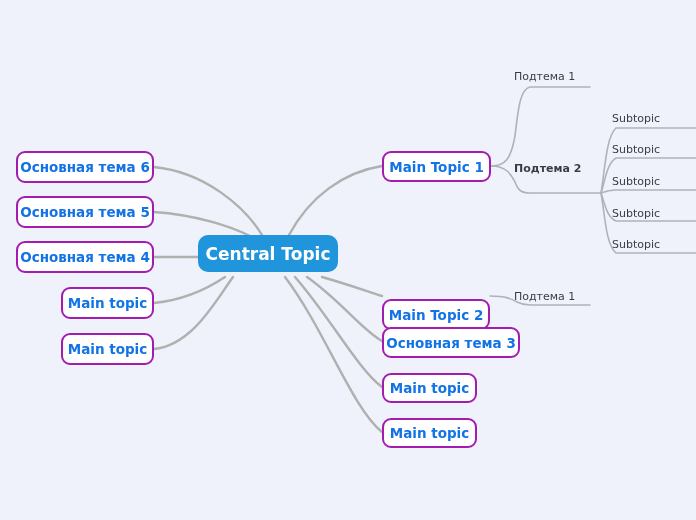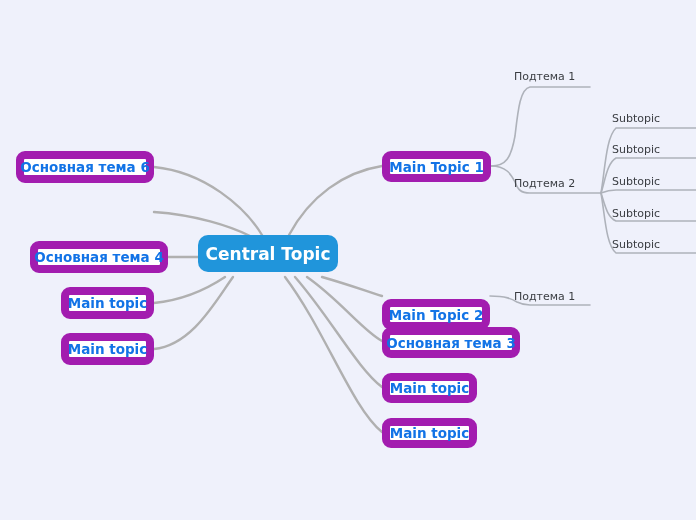--- a/index.html
+++ b/index.html
@@ -3,21 +3,21 @@
 <meta charset="utf-8">
 <style>
   html,body{margin:0;padding:0;}
   body{width:696px;height:520px;overflow:hidden;font-family:"DejaVu Sans","Liberation Sans",sans-serif;}
   .canvas{position:relative;width:696px;height:520px;background:#eff1fb;}
   .wires{position:absolute;left:0;top:0;width:696px;height:520px;}
   .topic{
     position:absolute;
     box-sizing:border-box;
     background:#ffffff;
-    border:8px solid #a21caf;
+    border:2px solid #a21caf;
     border-radius:9px;
     color:#1273e6;
     font-weight:bold;
     font-size:13.5px;
     display:flex;align-items:center;justify-content:center;
     white-space:nowrap;
     cursor:default;
   }
   .central{
     position:absolute;
@@ -67,32 +67,33 @@
       <path d="M601,193 C606,191 610,190 616,190 L696,190"></path>
       <path d="M601,193 C605,205 607,217 616,221 L696,221"></path>
       <path d="M601,193 C605,216 606,245 616,253 L696,253"></path>
       <path d="M490,296 C506,296 512,299 517,302 C521,304 524,305 530,305 L590,305"></path>
     </g>
   </svg>
 
   <div class="central" style="left:198px;top:235px;width:140px;height:37px;">Central Topic</div>
 
   <div class="topic" style="left:16px;top:151px;width:138px;height:32px;">Основная тема 6</div>
-  <div class="topic" style="left:16px;top:241px;width:138px;height:32px;margin-left:14px;">Основная тема 4</div>
+  <div class="topic" style="left:16px;top:196px;width:138px;height:32px;">Основная тема 5</div>
+  <div class="topic" style="left:16px;top:241px;width:138px;height:32px;">Основная тема 4</div>
   <div class="topic" style="left:61px;top:287px;width:93px;height:32px;">Main topic</div>
   <div class="topic" style="left:61px;top:333px;width:93px;height:32px;">Main topic</div>
 
   <div class="topic" style="left:382px;top:151px;width:109px;height:31px;">Main Topic 1</div>
   <div class="topic" style="left:382px;top:299px;width:108px;height:31px;">Main Topic 2</div>
   <div class="topic" style="left:382px;top:327px;width:138px;height:31px;">Основная тема 3</div>
   <div class="topic" style="left:382px;top:373px;width:95px;height:30px;">Main topic</div>
   <div class="topic" style="left:382px;top:418px;width:95px;height:30px;">Main topic</div>
 
   <div class="linelabel" style="left:514px;top:70px;width:90px;">Подтема 1</div>
-  <div class="linelabel" style="left:514px;top:177px;width:90px;">Подтема 2</div>
+  <div class="linelabel" style="left:514px;top:162px;width:90px;font-weight:bold;">Подтема 2</div>
 
   <div class="linelabel" style="left:612px;top:112px;width:90px;">Subtopic</div>
   <div class="linelabel" style="left:612px;top:143px;width:90px;">Subtopic</div>
   <div class="linelabel" style="left:612px;top:175px;width:90px;">Subtopic</div>
   <div class="linelabel" style="left:612px;top:207px;width:90px;">Subtopic</div>
   <div class="linelabel" style="left:612px;top:238px;width:90px;">Subtopic</div>
 
   <div class="linelabel" style="left:514px;top:290px;width:90px;">Подтема 1</div>
 
 </div>

